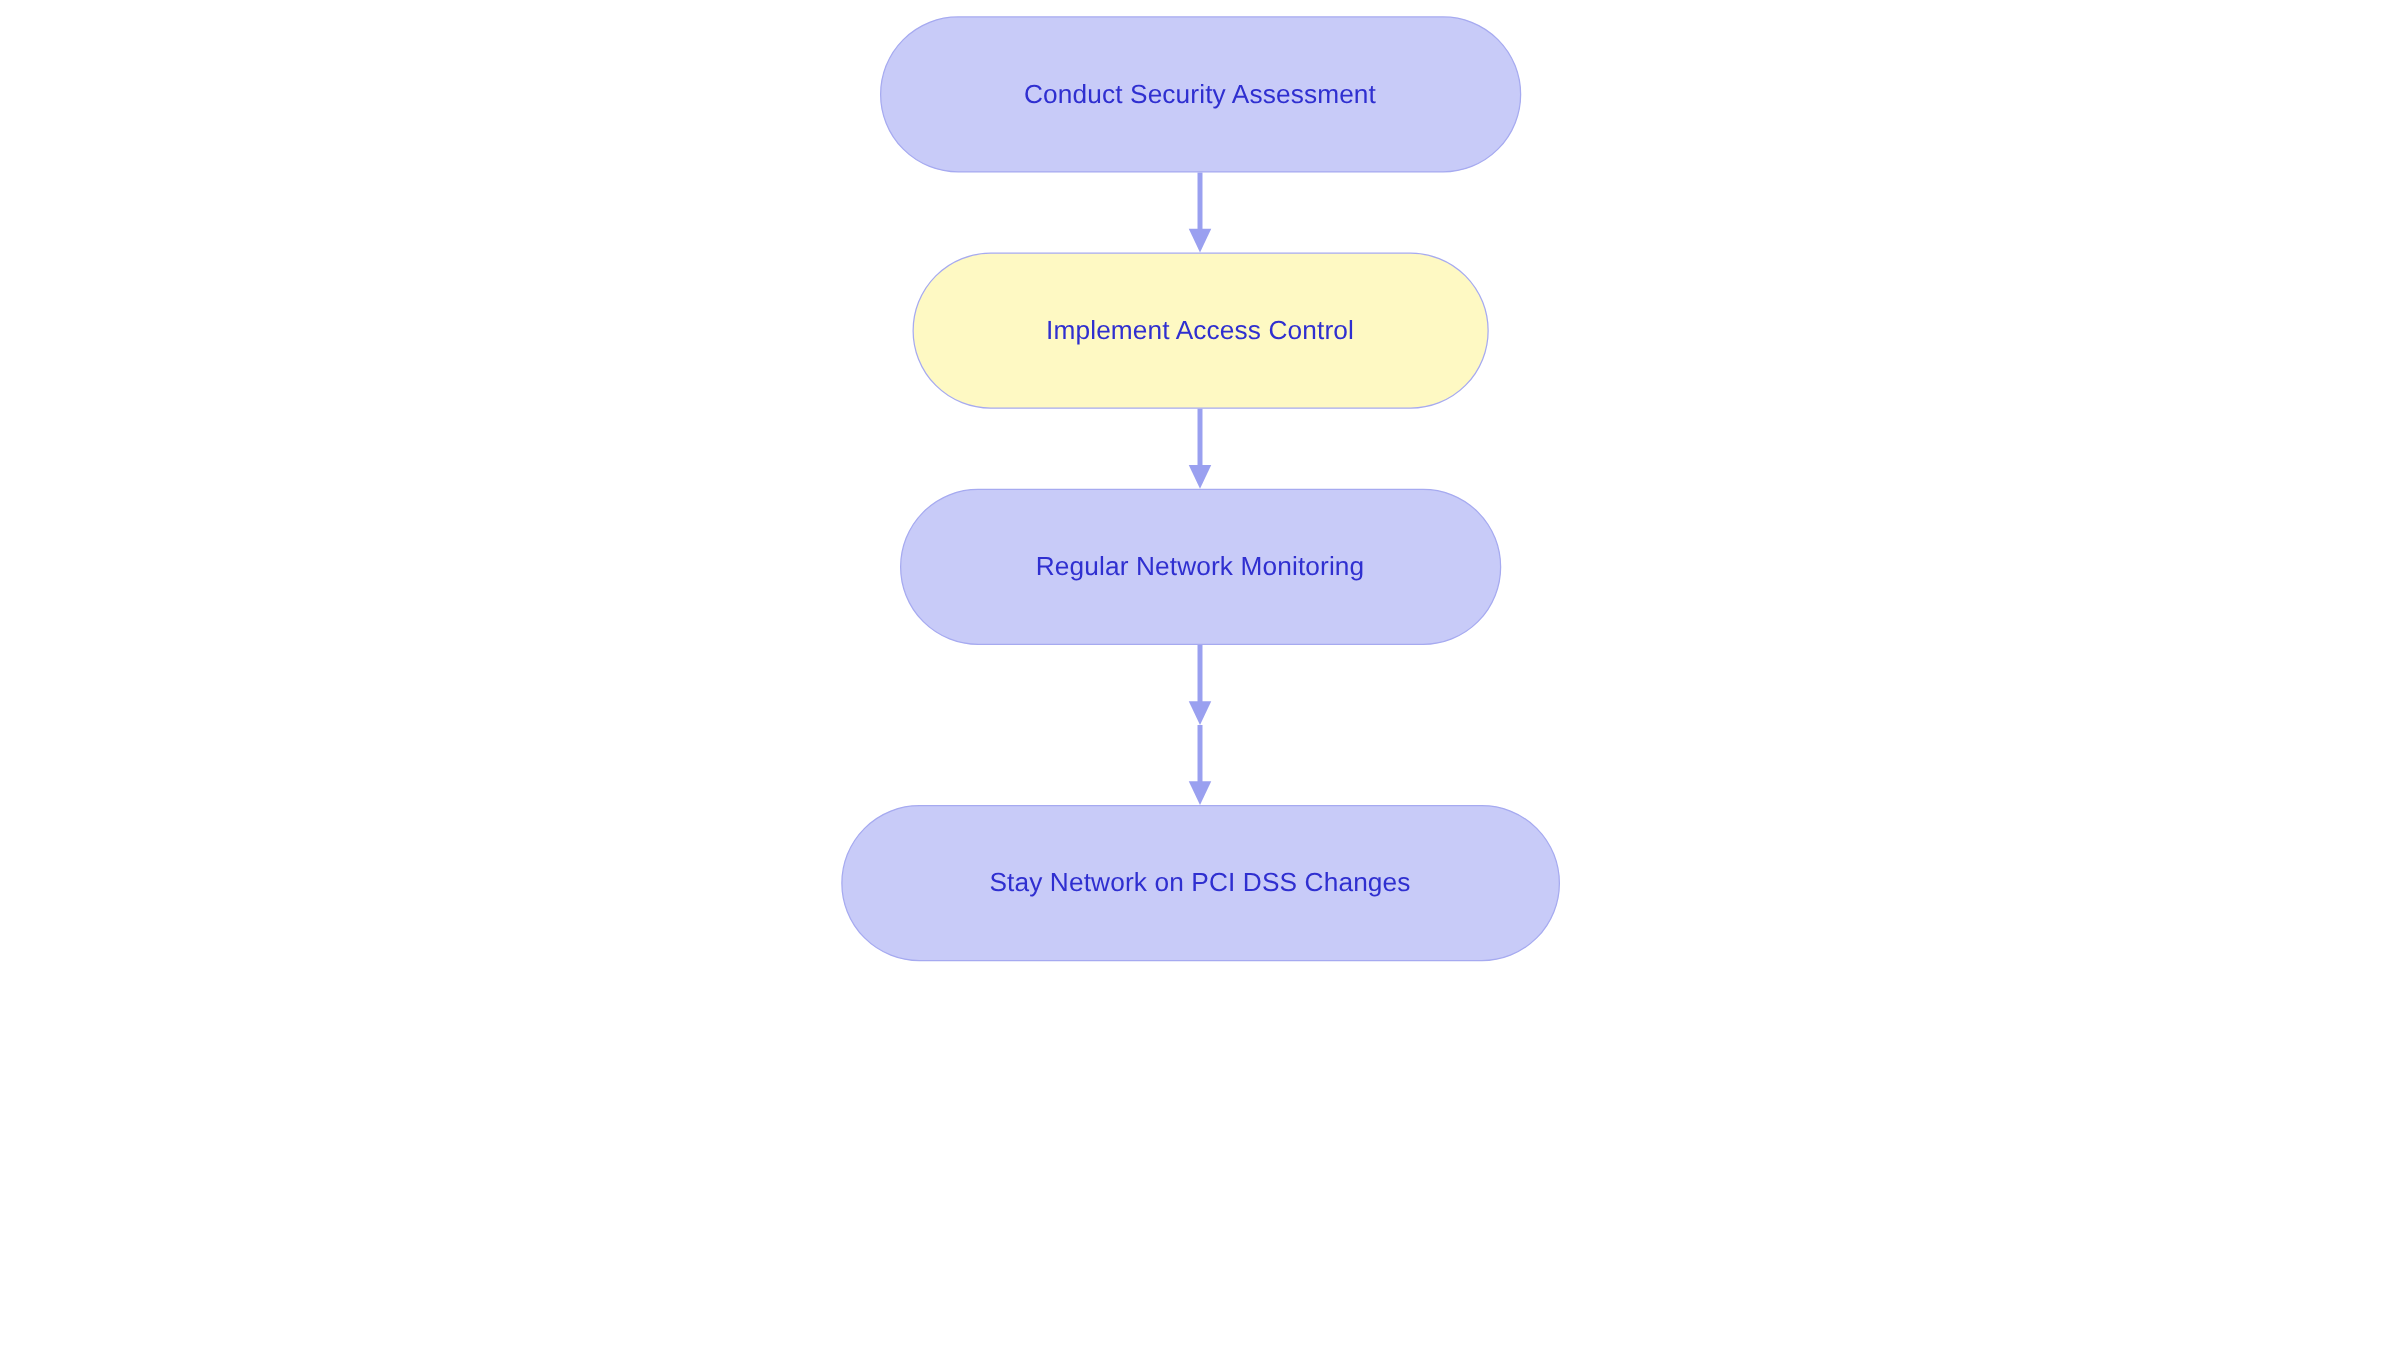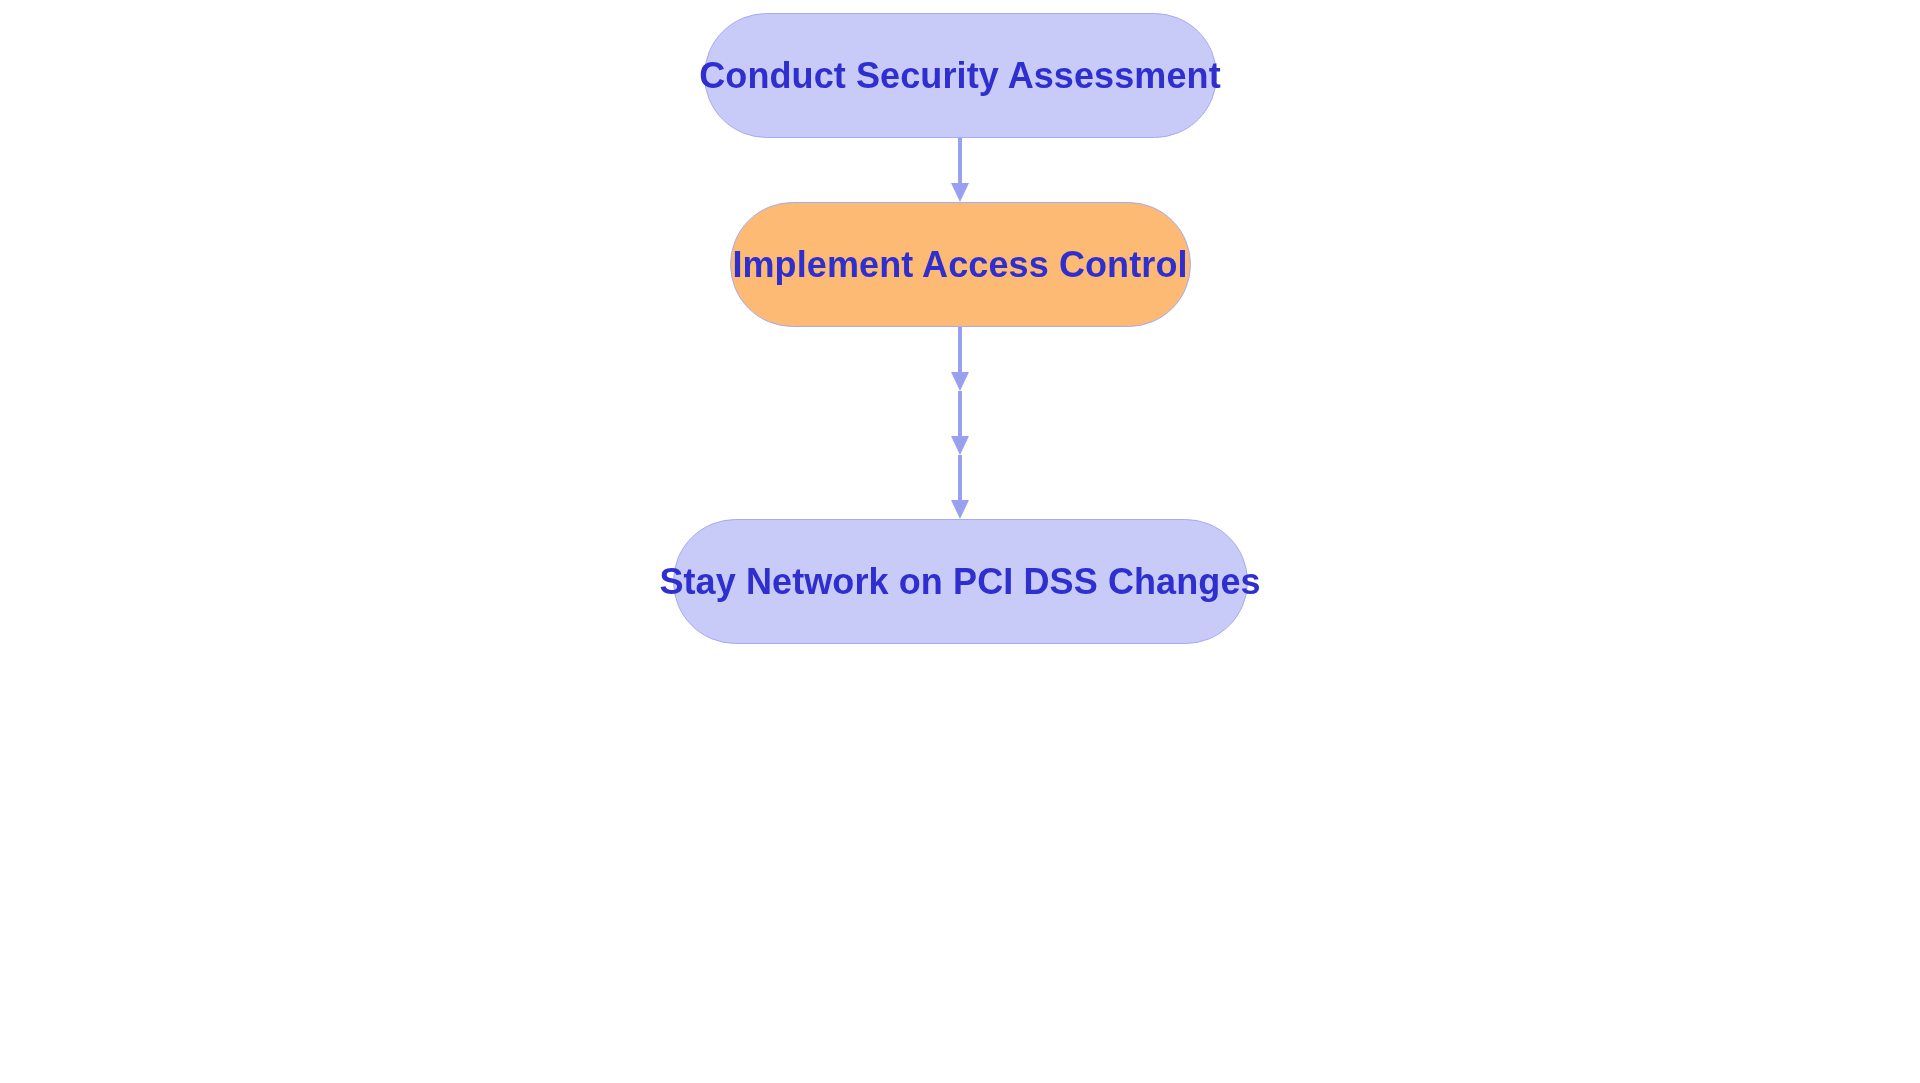--- a/index.html
+++ b/index.html
@@ -42,22 +42,22 @@
     justify-content: center;
     height: 125px;
     border-radius: 62.5px;
     background: #c8cbf8;
     border: 1.6px solid #a6aaf0;
     flex: 0 0 auto;
   }
 
   .flow-node-label {
     color: #2f2fd0;
-    font-size: 36px;
-    font-weight: 700;
+    font-size: 21px;
+    font-weight: 400;
     letter-spacing: 0.1px;
     line-height: 1;
     white-space: nowrap;
     text-align: right;
   }
 
   
   .flow-connector {
     position: relative;
     width: 20px;
@@ -90,31 +90,34 @@
       <span class="flow-node-label" style="color: rgb(47, 47, 208);">Conduct Security Assessment</span>
     </div>
 
     <div class="flow-connector">
       <svg viewBox="0 0 20 64" xmlns="http://www.w3.org/2000/svg" aria-hidden="true">
         <line class="connector-line" x1="10" y1="0" x2="10" y2="48" stroke="#9aa0f0"></line>
         <polygon class="connector-arrowhead" points="10,64 1,45 19,45" fill="#9aa0f0"></polygon>
       </svg>
     </div>
 
-    <div class="flow-node" style="width: 461px; background: #fdba74; border-color: rgb(166, 170, 240);">
+    <div class="flow-node" style="width: 461px; background: #fef9c3; border-color: rgb(166, 170, 240);">
       <span class="flow-node-label" style="color: rgb(47, 47, 208);">Implement Access Control</span>
     </div>
 
     <div class="flow-connector">
       <svg viewBox="0 0 20 64" xmlns="http://www.w3.org/2000/svg" aria-hidden="true">
         <line class="connector-line" x1="10" y1="0" x2="10" y2="48" stroke="#9aa0f0"></line>
         <polygon class="connector-arrowhead" points="10,64 1,45 19,45" fill="#9aa0f0"></polygon>
       </svg>
     </div>
 
+    <div class="flow-node" style="width: 481px; background: rgb(200, 203, 248); border-color: rgb(166, 170, 240);">
+      <span class="flow-node-label" style="color: rgb(47, 47, 208);">Regular Network Monitoring</span>
+    </div>
 
     <div class="flow-connector">
       <svg viewBox="0 0 20 64" xmlns="http://www.w3.org/2000/svg" aria-hidden="true">
         <line class="connector-line" x1="10" y1="0" x2="10" y2="48" stroke="#9aa0f0"></line>
         <polygon class="connector-arrowhead" points="10,64 1,45 19,45" fill="#9aa0f0"></polygon>
       </svg>
     </div>
 
 
     <div class="flow-connector">

